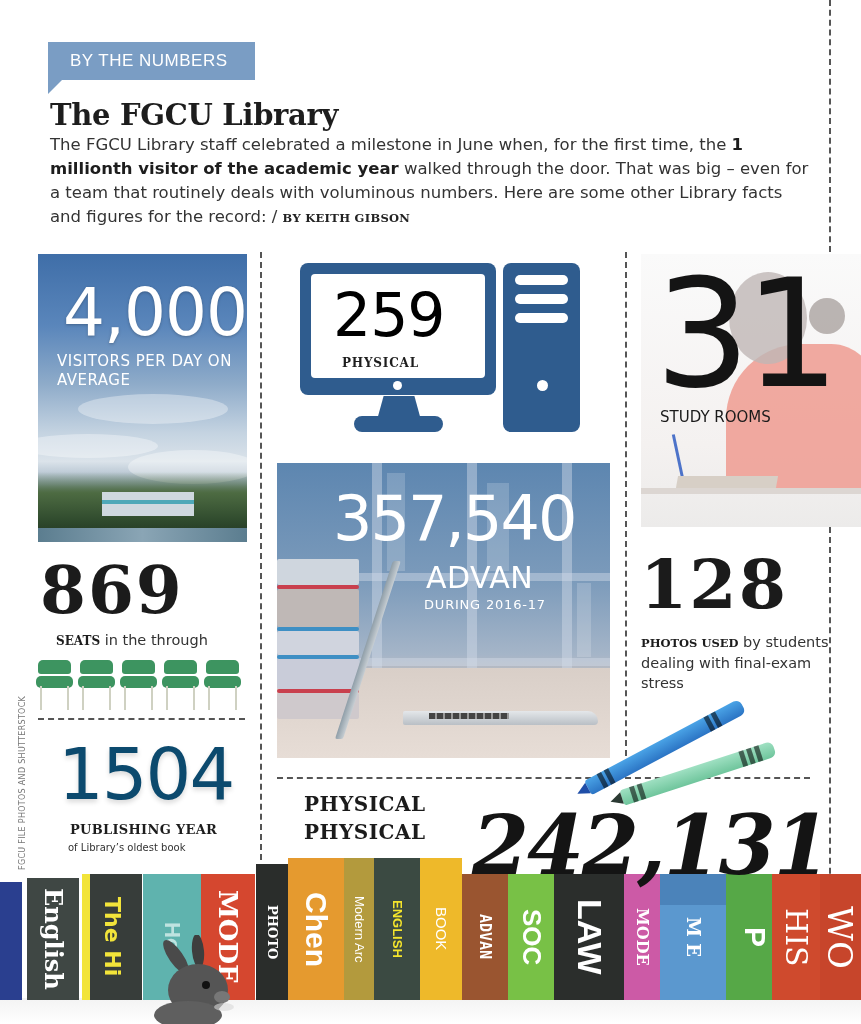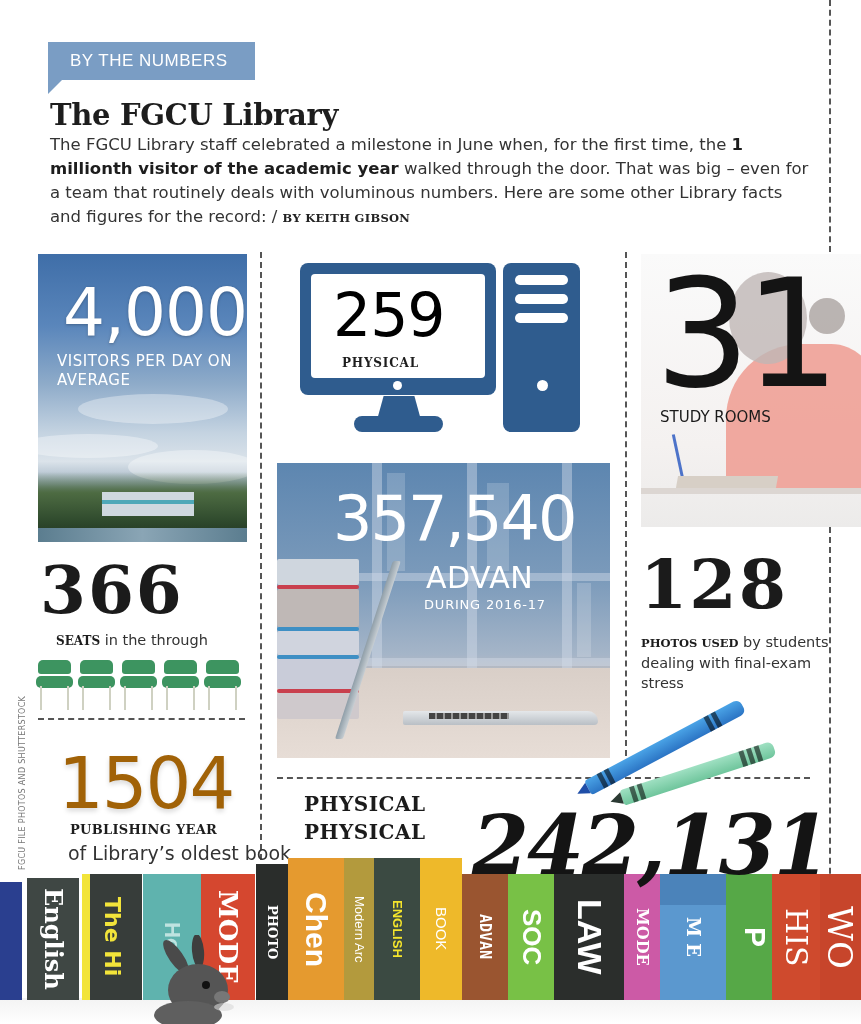--- a/index.html
+++ b/index.html
@@ -39,23 +39,23 @@
   .num869 { left: 40px; top: 551px; font-size: 66px; color: #1b1b1b; letter-spacing: 2px; font-family: "DejaVu Serif", serif; font-weight: bold; }
   .lbl869 { left: 56px; top: 632px; font-size: 14.5px; color: #333; font-family: "DejaVu Sans", sans-serif; }
   .lbl869 .sc { font-family: "DejaVu Serif", serif; font-weight: bold; font-size: 12px; color: #1d1d1d; }
   .chairs { left: 36px; top: 660px; width: 206px; height: 50px; display: flex; gap: 5px; }
   .chair { position: relative; width: 37px; height: 50px; }
   .chair .back { position: absolute; left: 2px; top: 0; width: 33px; height: 14px; background: #3d9460; border-radius: 5px 5px 3px 3px; }
   .chair .seat { position: absolute; left: 0; top: 16px; width: 37px; height: 12px; background: #3d9460; border-radius: 5px; }
   .chair .leg { position: absolute; top: 26px; width: 2px; height: 24px; background: #cfd1c2; }
 
   
-  .num1504 { left: 58px; top: 732px; font-size: 72px; color: #a16207; letter-spacing: -2px; font-family: "DejaVu Sans", sans-serif; text-shadow: 0 3px 5px rgba(0,0,0,0.15); margin-top: 9px; }
+  .num1504 { left: 58px; top: 732px; font-size: 72px; color: #0c4a6e; letter-spacing: -2px; font-family: "DejaVu Sans", sans-serif; text-shadow: 0 3px 5px rgba(0,0,0,0.15); }
   .lbl1504a { left: 70px; top: 822px; font-size: 13px; color: #1d1d1d; letter-spacing: 0.3px; }
-  .lbl1504b { left: 68px; top: 842px; font-size: 19px; color: #333; font-family: "DejaVu Sans", sans-serif; }
+  .lbl1504b { left: 68px; top: 842px; font-size: 10px; color: #333; font-family: "DejaVu Sans", sans-serif; }
   .credit { left: 18px; top: 870px; transform-origin: 0 0; transform: rotate(-90deg); font-size: 8px; color: #777; letter-spacing: 0.3px; white-space: nowrap; font-family: "DejaVu Sans", sans-serif; }
 
   
   .monitor { left: 300px; top: 263px; width: 196px; height: 132px; background: #2f5c8e; border-radius: 8px; }
   .screen { left: 311px; top: 274px; width: 174px; height: 104px; background: #fff; border-radius: 4px; }
   .monitor-dot { left: 393px; top: 381px; width: 9px; height: 9px; background: #fff; border-radius: 50%; }
   .stand { left: 377px; top: 396px; width: 44px; height: 24px; background: #2f5c8e; clip-path: polygon(15% 0, 85% 0, 100% 100%, 0 100%); }
   .stand-base { left: 354px; top: 416px; width: 89px; height: 16px; background: #2f5c8e; border-radius: 8px; }
   .tower { left: 503px; top: 263px; width: 77px; height: 169px; background: #2f5c8e; border-radius: 8px; }
   .tower-slot { position: absolute; left: 12px; width: 53px; height: 10px; background: #fff; border-radius: 5px; }
@@ -135,21 +135,21 @@
   <div class="cloud" style="left:-20px; top:180px; width:140px; height:24px;"></div>
   <div class="cloud" style="left:90px; top:196px; width:130px; height:34px;"></div>
   <div class="trees"></div>
   <div class="bldg"></div>
   <div class="bldg-stripe"></div>
   <div class="water"></div>
 </div>
 <div class="abs num4000">4,000</div>
 <div class="abs lbl4000">VISITORS PER DAY ON AVERAGE</div>
 
-<div class="abs num869">366</div>
+<div class="abs num869">869</div>
 <div class="abs lbl869"><span class="sc">SEATS</span><span> in the through</span></div>
 <div class="abs chairs">
   <div class="chair">
       <div class="back"></div>
       <div class="seat"></div>
       <div class="leg" style="left:4px"></div>
       <div class="leg" style="left:31px"></div>
     </div>
   <div class="chair">
       <div class="back"></div>

